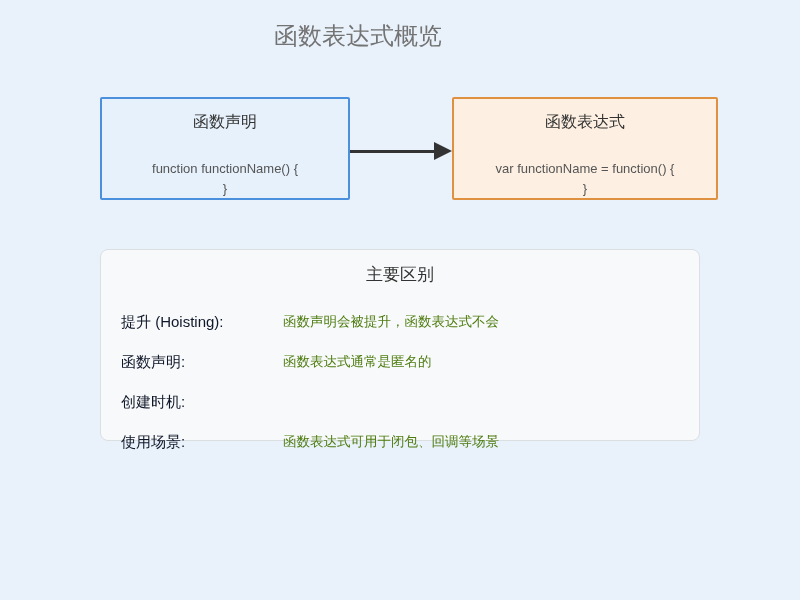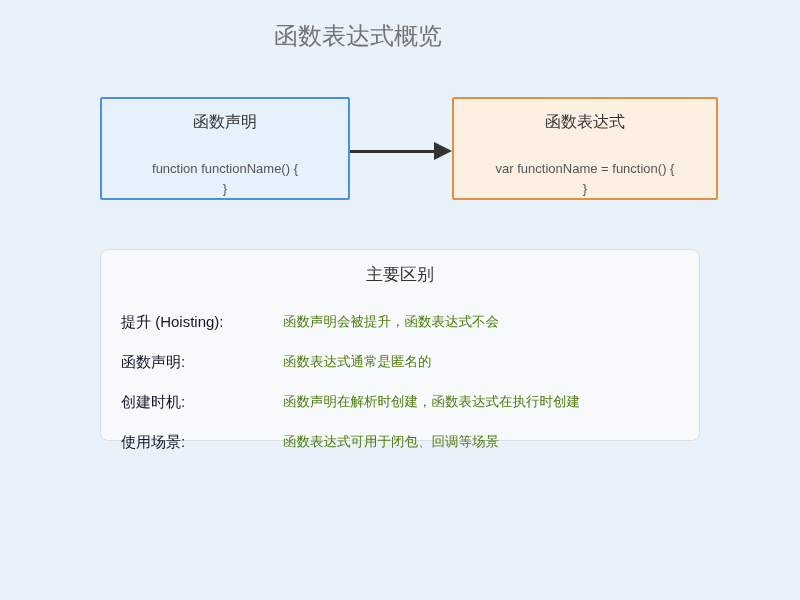--- a/index.html
+++ b/index.html
@@ -134,20 +134,19 @@
     <div class="row">
       <div class="row-label">提升 (Hoisting):</div>
       <div class="row-value">函数声明会被提升，函数表达式不会</div>
     </div>
     <div class="row">
       <div class="row-label">函数声明:</div>
       <div class="row-value">函数表达式通常是匿名的</div>
     </div>
     <div class="row">
       <div class="row-label">创建时机:</div>
-      <div class="row-value">函数声明在解析时创建，函数表达式在执行时创建</div>
     </div>
     <div class="row">
       <div class="row-label">使用场景:</div>
       <div class="row-value">函数表达式可用于闭包、回调等场景</div>
     </div>
   </div>
 </div>
 
 </body></html>

